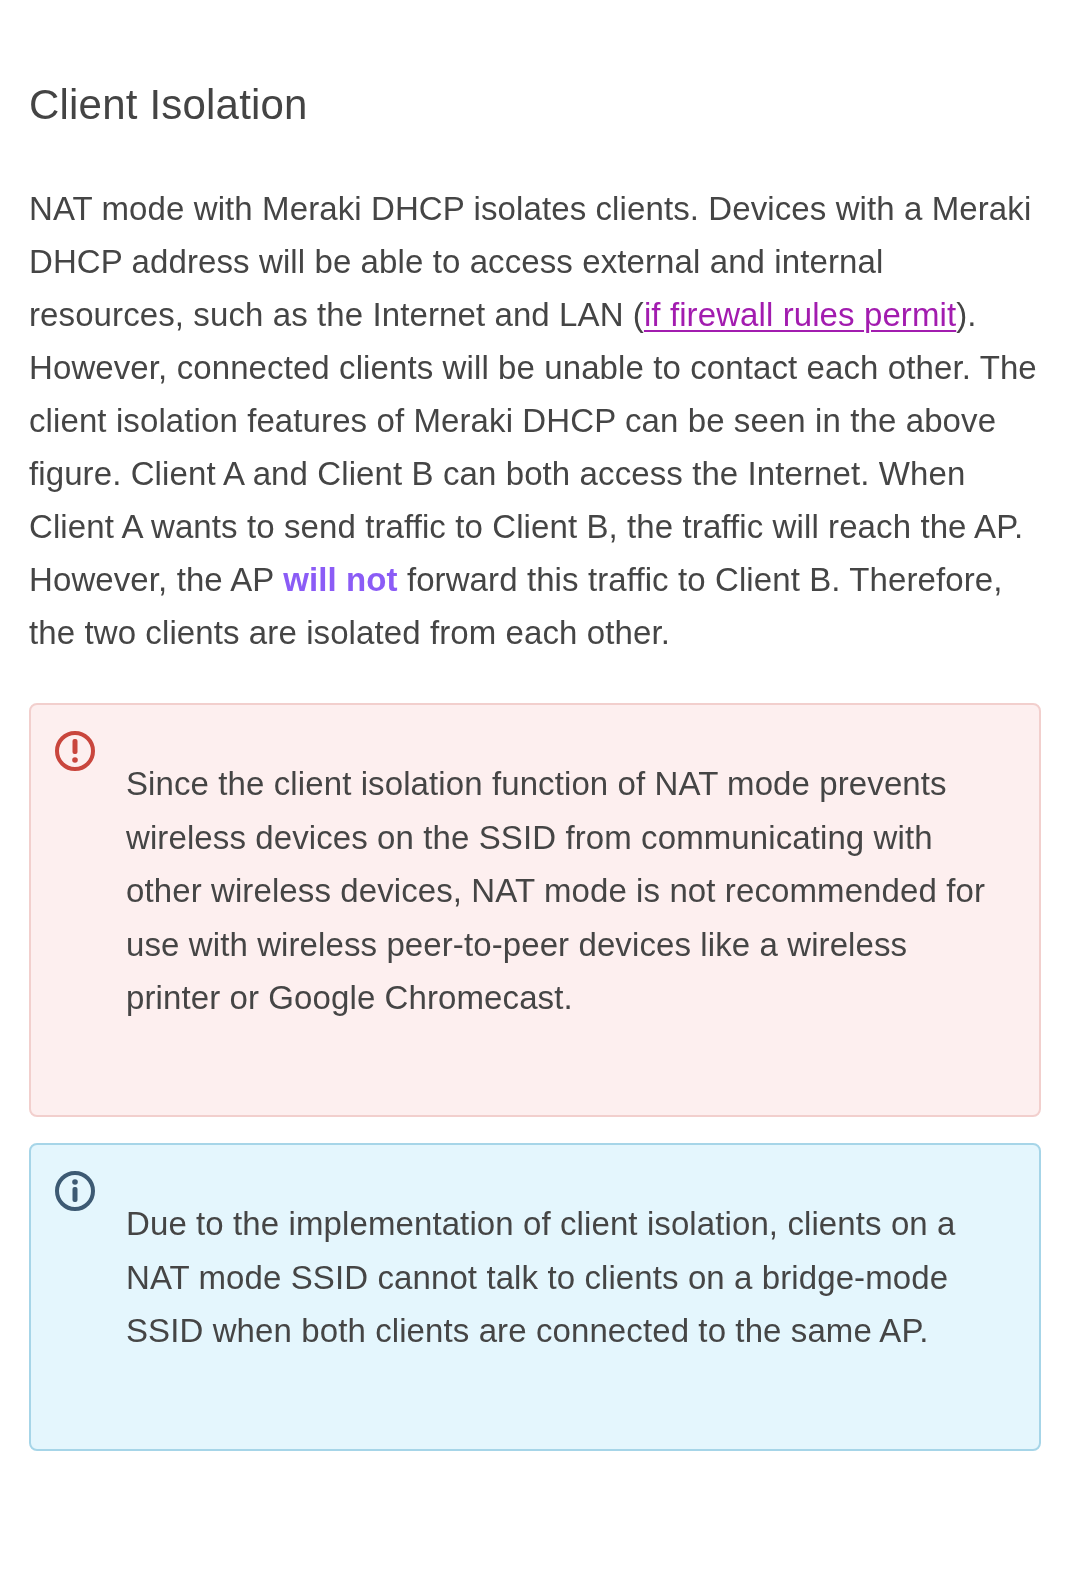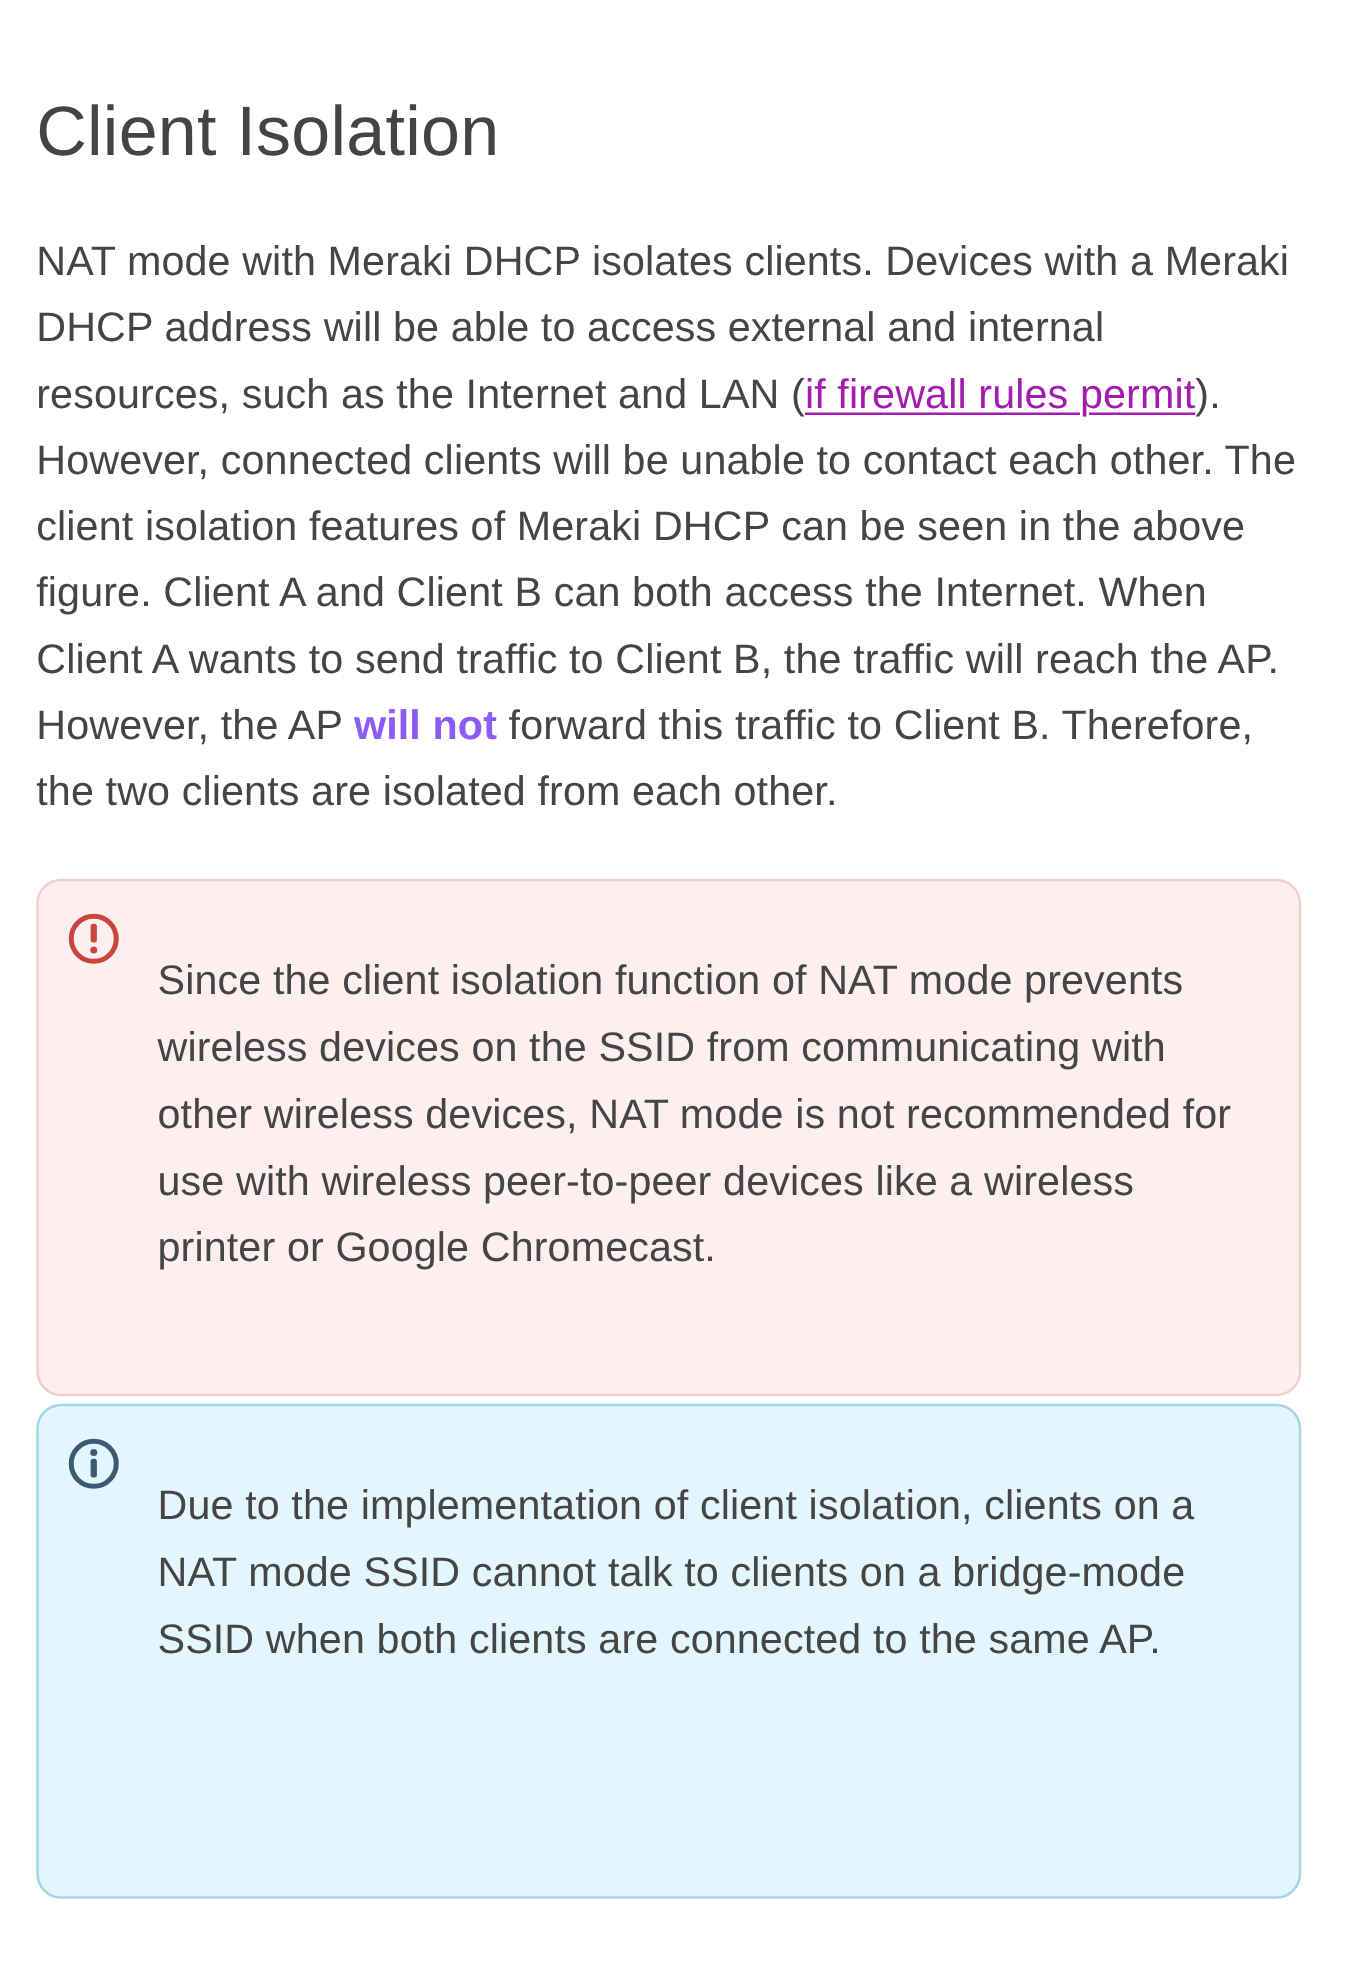--- a/index.html
+++ b/index.html
@@ -1,24 +1,24 @@
 <!DOCTYPE html>
 <html><head>
 <meta charset="utf-8">
 <style>
   html, body { margin:0; padding:0; background:#fff; }
   body { width:1080px; height:1585px; overflow:hidden; font-family:"Liberation Sans", sans-serif; color:#454545; }
   .wrap { padding:0 40px 0 29px; }
-  h1 { font-weight:normal; font-size:56px; margin:0; padding-top:70px; line-height:70px; color:#444; letter-spacing:0.2px; }
+  h1 { font-weight:normal; font-size:42px; margin:0; padding-top:70px; line-height:70px; color:#444; letter-spacing:0.2px; }
   p.body { font-size:33px; line-height:53px; margin:42px 0 0 0; letter-spacing:0.1px; }
   a.lnk { color:#a21caf; text-decoration:underline; text-decoration-thickness:2px; text-underline-offset:4px; }
   b { font-weight:bold; color:#8b5cf6; }
-  .box { position:relative; border-radius:20px; border:2px solid; margin-top:0; box-sizing:border-box; }
+  .box { position:relative; border-radius:8px; border:2px solid; margin-top:0; box-sizing:border-box; }
   .box.warn { background:#fdefef; border-color:#f2cfcd; top:0; margin-top:44px; height:414px; width:1012px; }
-  .box.info { background:#e4f6fd; border-color:#a6d5e8; margin-top:6px; height:396px; width:1012px; }
+  .box.info { background:#e4f6fd; border-color:#a6d5e8; margin-top:26px; height:308px; width:1012px; }
   .box .icon { position:absolute; left:22px; top:24px; width:44px; height:44px; }
   .box .txt { position:absolute; left:95px; right:40px; font-size:33px; line-height:53.5px; letter-spacing:0.1px; }
   .box.warn .txt { top:52px; }
   .box.info .txt { top:52px; }
 </style>
 </head>
 <body>
 
 <div class="wrap">
   <h1>Client Isolation</h1>

